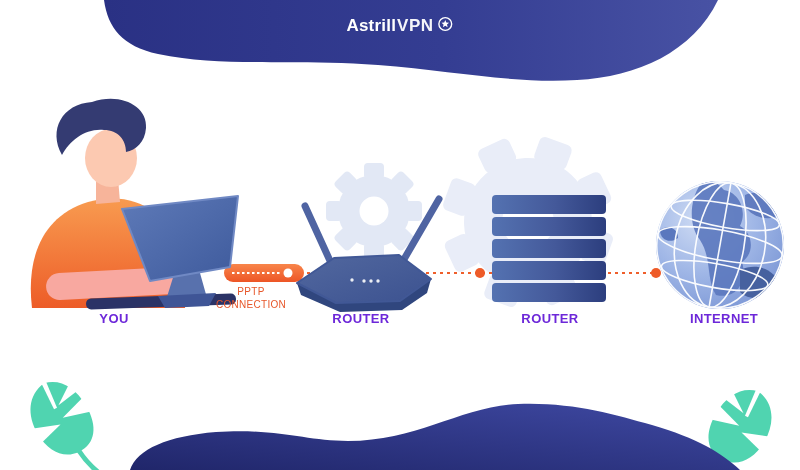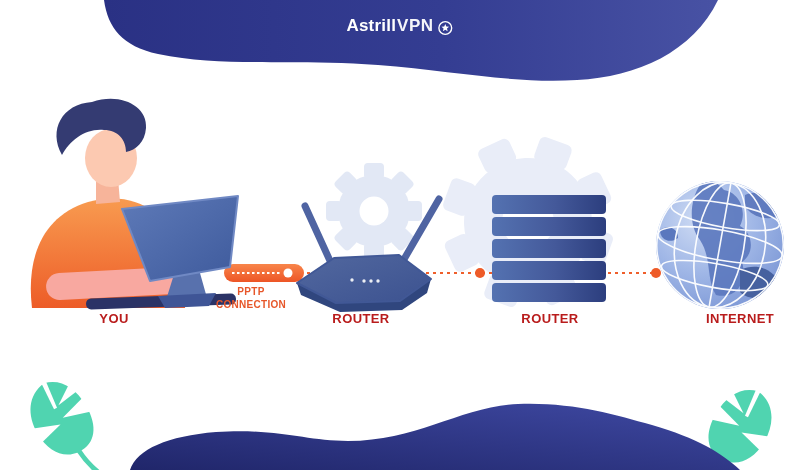--- a/index.html
+++ b/index.html
@@ -3,32 +3,32 @@
 <meta charset="utf-8">
 <style>
   html,body{margin:0;padding:0;background:#fff;}
   .stage{
     position:relative;width:800px;height:470px;background:#fff;overflow:hidden;
     font-family:"Liberation Sans",sans-serif;
   }
   .scene{position:absolute;left:0;top:0;width:800px;height:470px;display:block;}
   .logo{
     position:absolute;top:16px;left:50%;transform:translateX(-50%);
-    color:#fff;font-size:17px;display:flex;align-items:flex-end;gap:1px;white-space:nowrap;
+    color:#fff;font-size:17px;display:flex;align-items:flex-start;gap:1px;white-space:nowrap;
   }
   .logo .bold{font-weight:700;letter-spacing:.2px;}
   .logo .light{font-weight:700;opacity:.95;letter-spacing:.5px;}
   .logo .star{margin-left:3px;display:inline-flex;}
   .node-label{
     position:absolute;top:311px;transform:translateX(-50%);
-    font-weight:700;font-size:13px;color:#b91c1c;letter-spacing:.4px;white-space:nowrap;
+    font-weight:700;font-size:13px;color:#6d28d9;letter-spacing:.4px;white-space:nowrap;
   }
   .pptp{
     position:absolute;top:285px;left:251px;transform:translateX(-50%);
-    text-align:center;color:#e7572a;font-weight:700;font-size:10px;line-height:13px;
+    text-align:center;color:#e7572a;font-weight:400;font-size:10px;line-height:13px;
     letter-spacing:.3px;white-space:nowrap;
   }
 </style>
 </head>
 <body>
 
 <div class="stage">
 
   <svg class="scene" viewBox="0 0 800 470" aria-hidden="true">
     <defs>
@@ -201,15 +201,15 @@
   </div>
 
   <div class="pptp">
     <div>PPTP</div>
     <div>CONNECTION</div>
   </div>
 
   <div class="node-label" style="left:114px">YOU</div>
   <div class="node-label" style="left:361px">ROUTER</div>
   <div class="node-label" style="left:550px">ROUTER</div>
-  <div class="node-label" style="left:740px">INTERNET</div>
+  <div class="node-label" style="left:724px">INTERNET</div>
 
 </div>
 
 </body></html>

